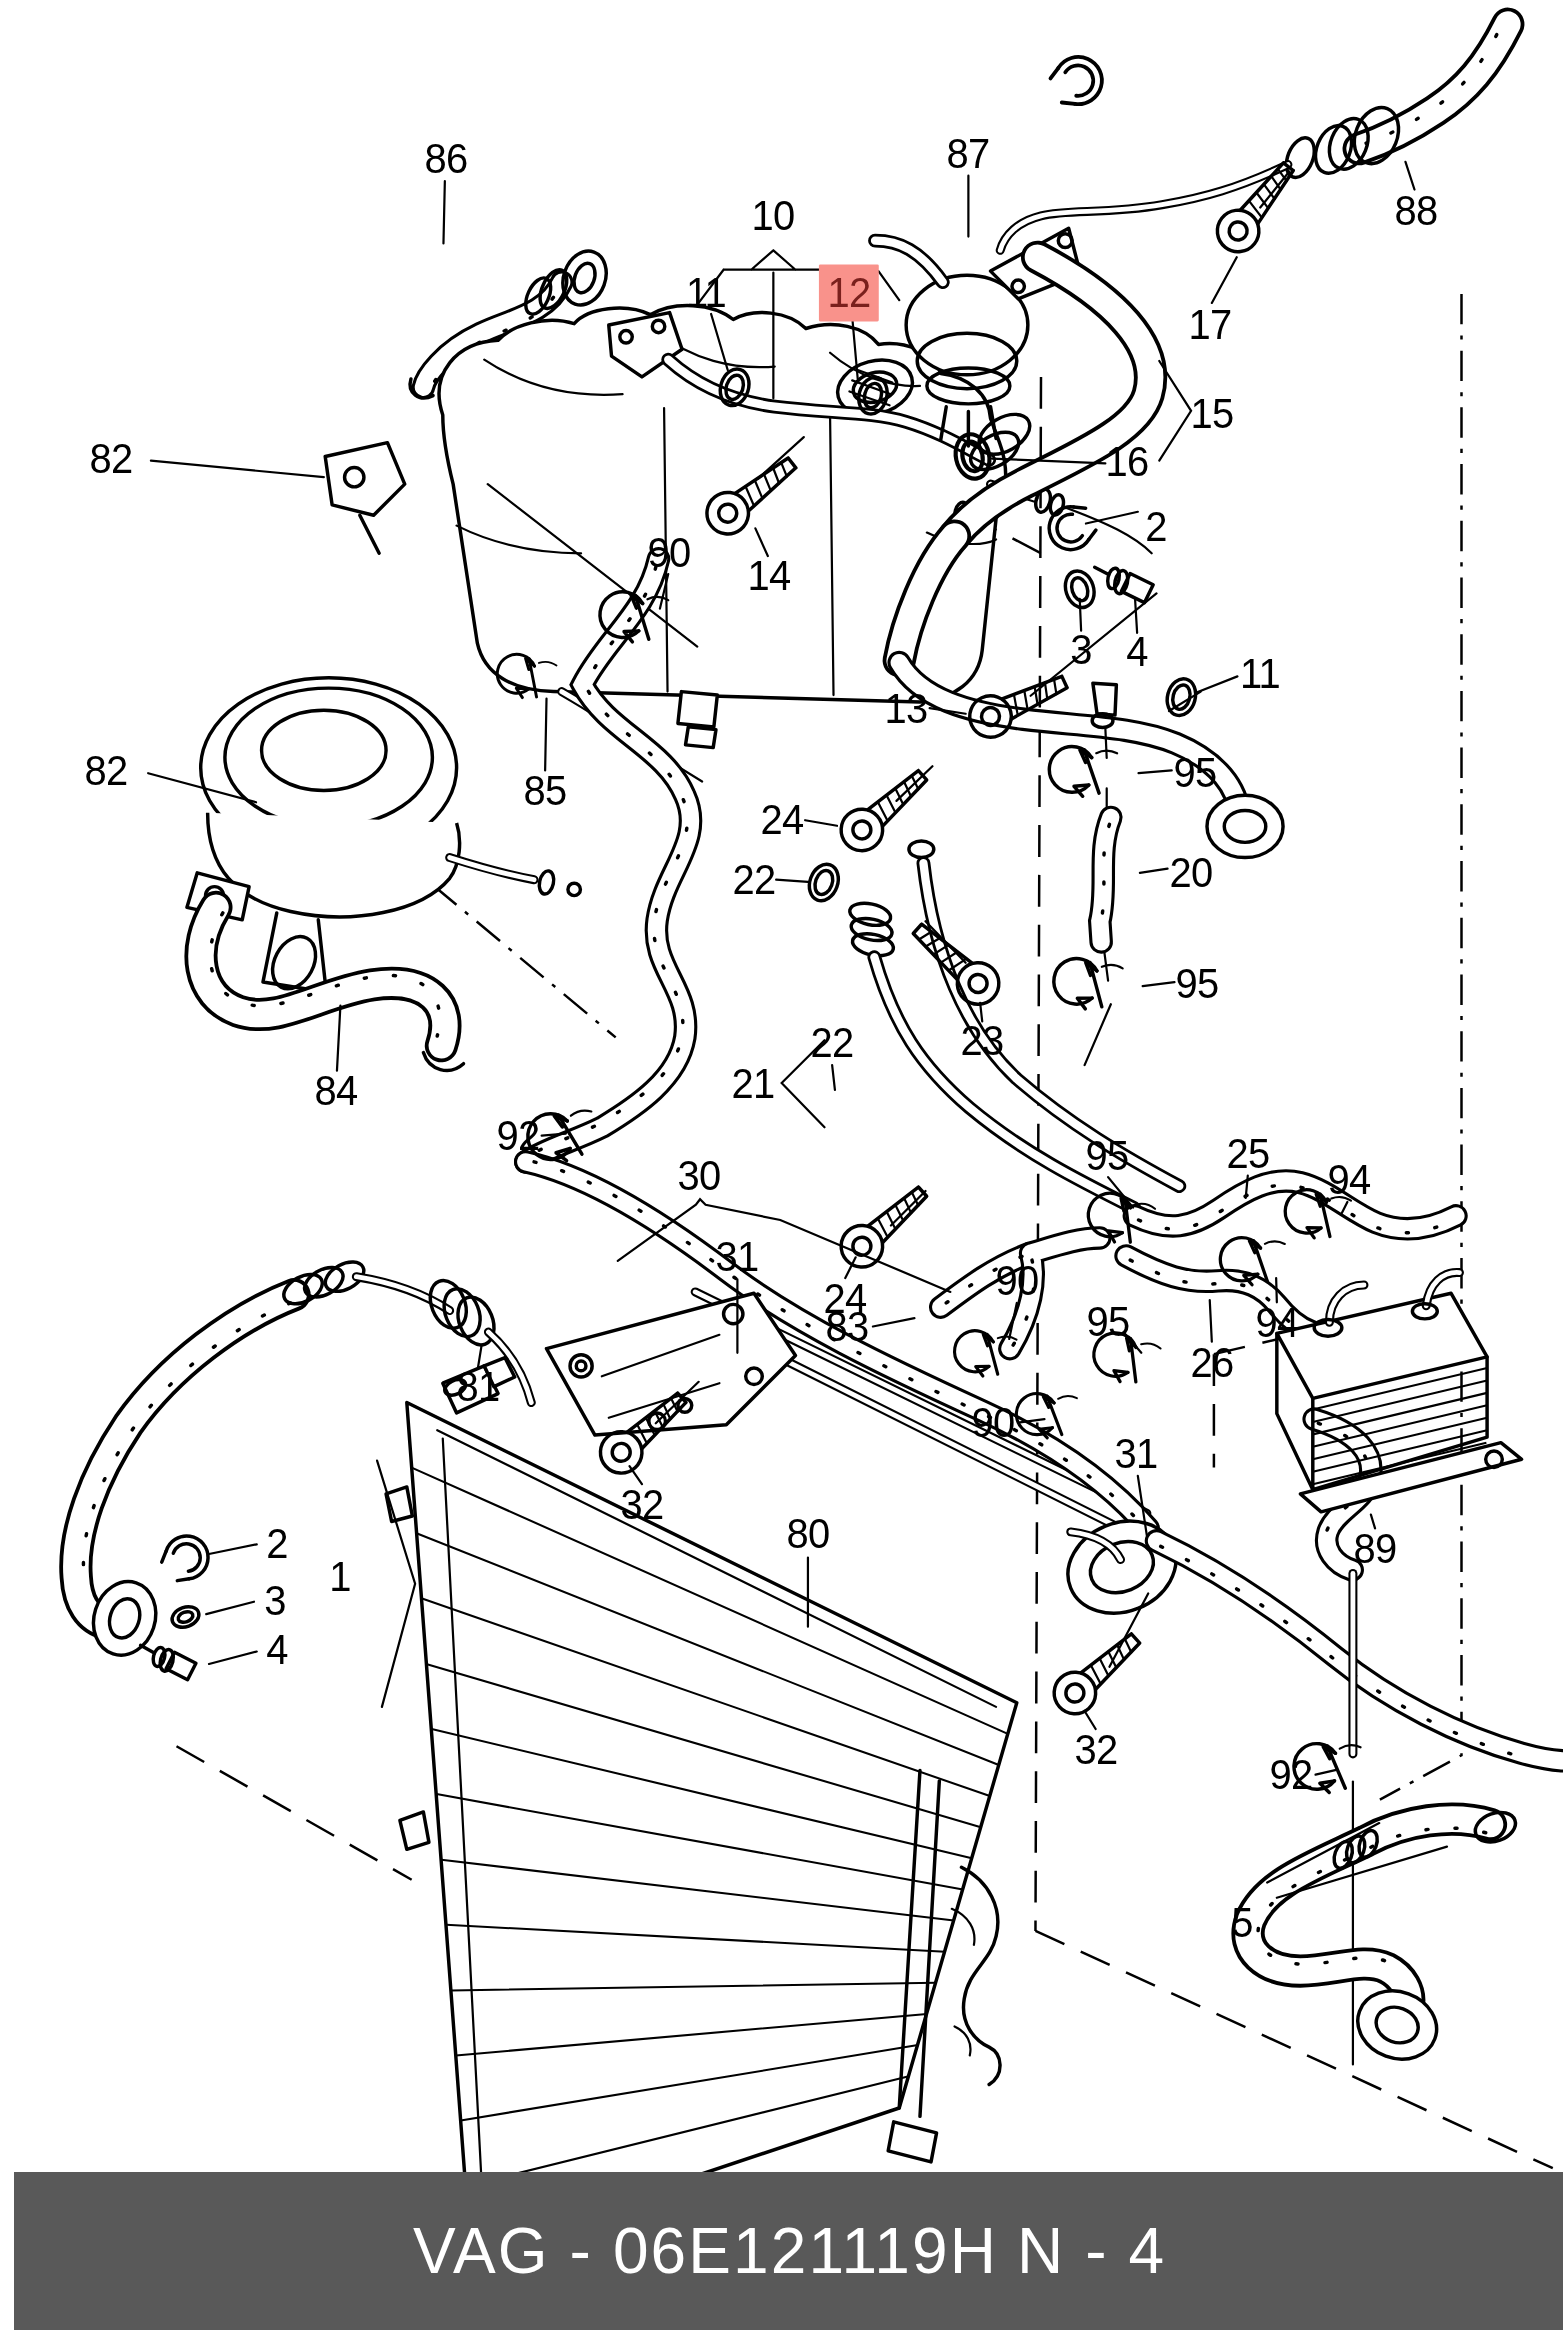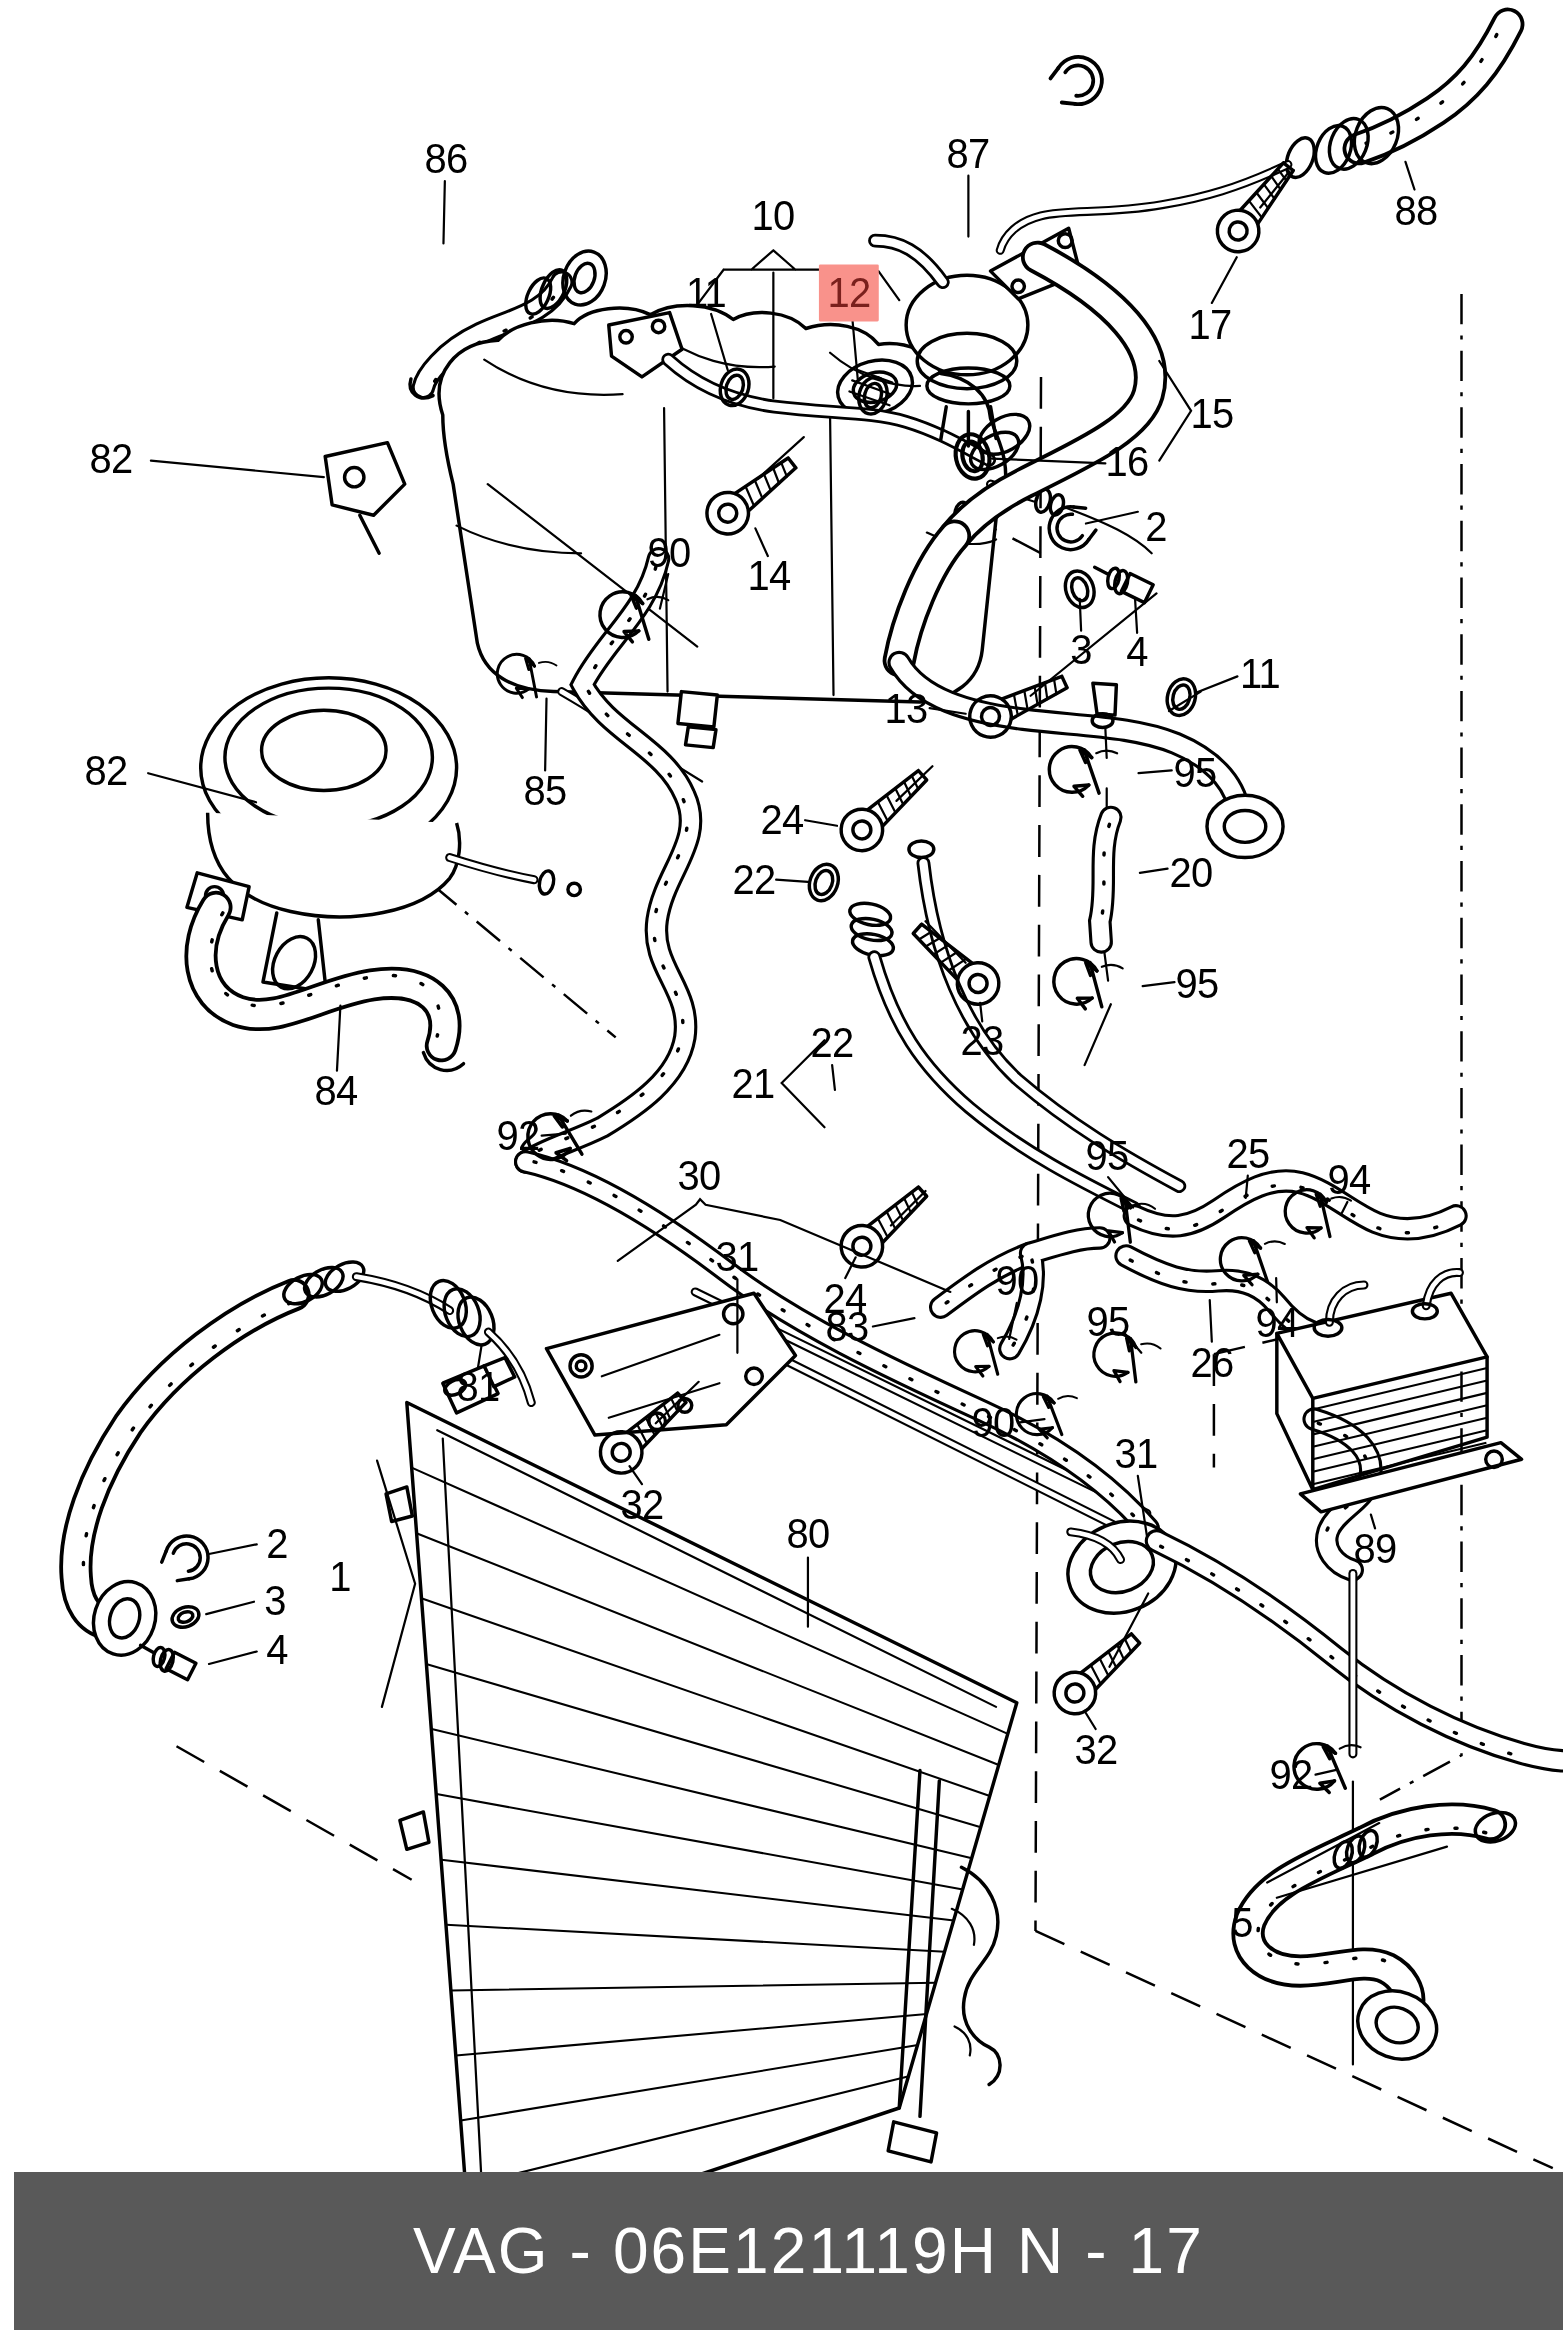--- a/index.html
+++ b/index.html
@@ -451,17 +451,17 @@
       <div class="callout" style="left: 340px; top: 1577px;">1</div>
       <div class="callout" style="left: 808px; top: 1534px;">80</div>
       <div class="callout" style="left: 993px; top: 1423px;">90</div>
       <div class="callout" style="left: 1096px; top: 1750px;">32</div>
       <div class="callout" style="left: 1291px; top: 1775px;">92</div>
       <div class="callout" style="left: 1242px; top: 1923px;">5</div>
     </div>
 
 <div class="footer" style="top: 2172px; height: 158px; background: rgb(89, 89, 89); color: rgb(255, 255, 255);">
   <span class="f-left" style="left: 399px;">VAG - 06E121119H</span>
-  <span class="f-right" style="left: 1003px;">N - 17</span>
+  <span class="f-right" style="left: 1003px;">N - 4</span>
 </div>
 
 </div>
 
 
 </body></html>

